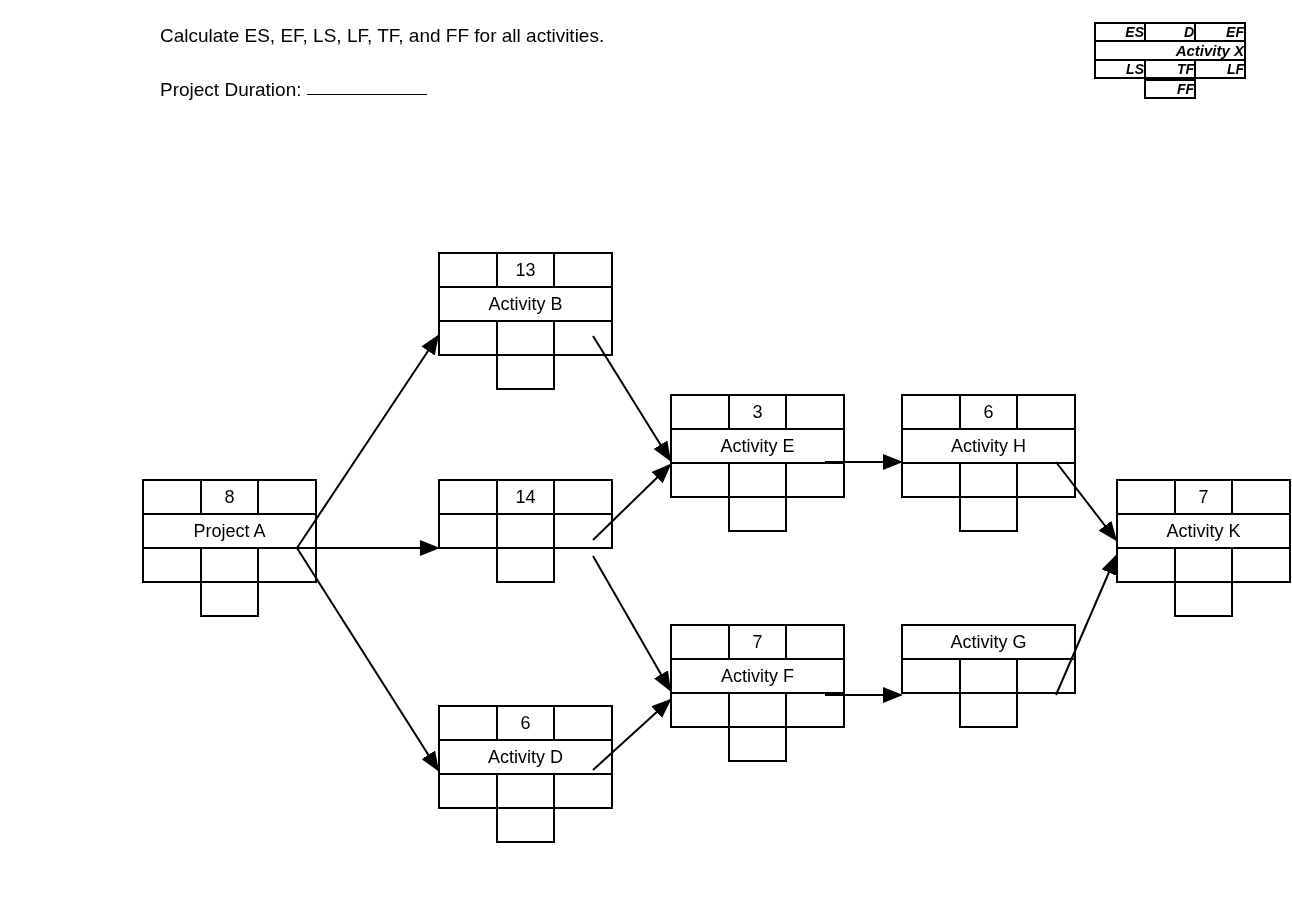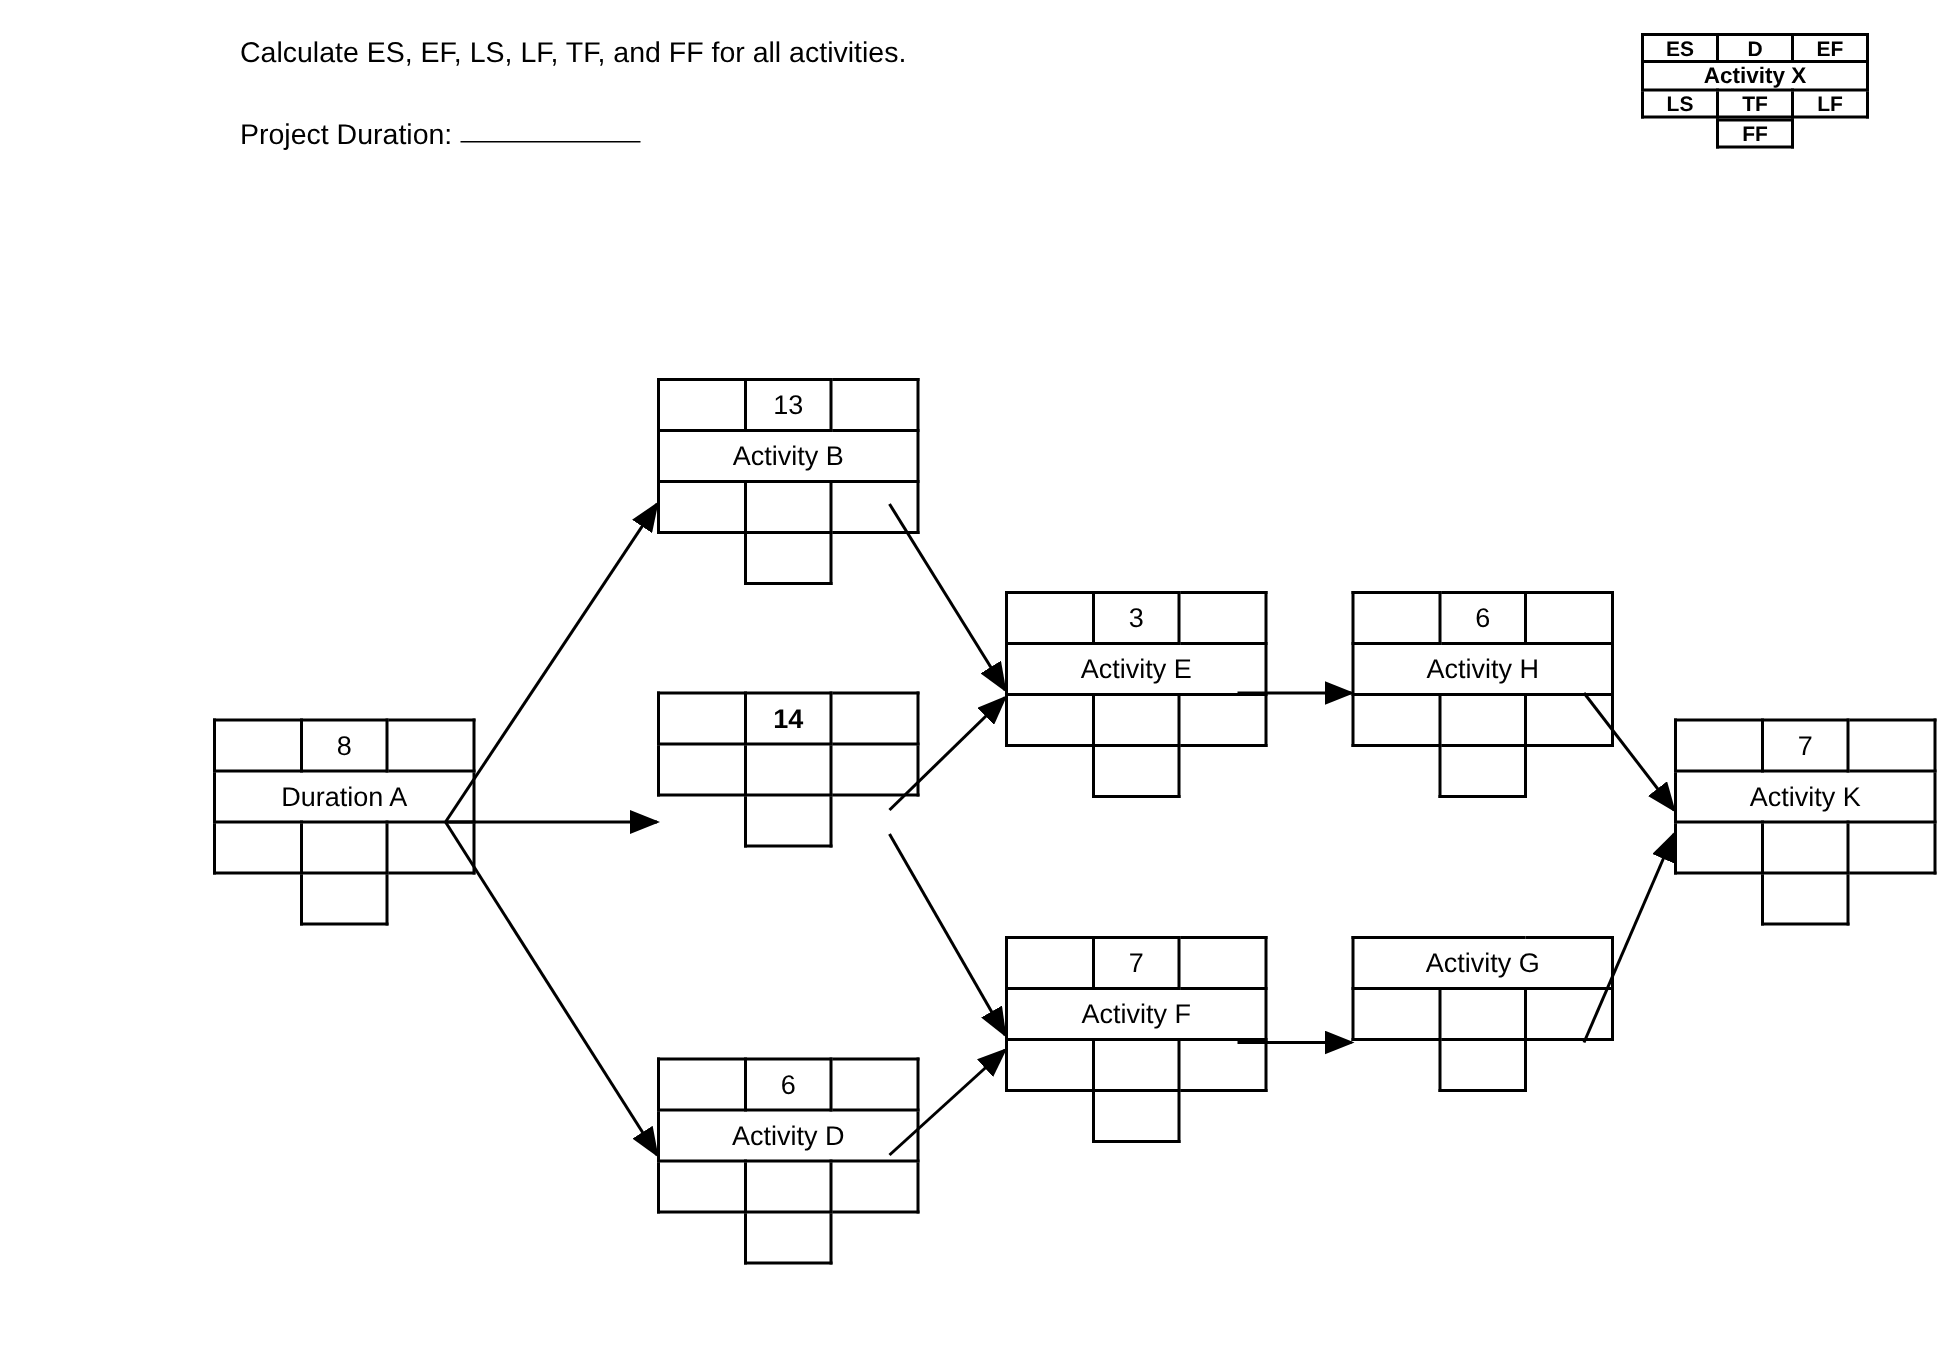--- a/index.html
+++ b/index.html
@@ -33,23 +33,24 @@
       top: 22px;
       left: 1094px;
     }
     .legend table {
       border-collapse: collapse;
     }
     .legend td {
       border: 2px solid #000;
       font-weight: bold;
       font-size: 14px;
-      text-align: center;
+      text-align: right;
       width: 50px;
       height: 16px;
+      font-style: italic;
     }
     .legend td.act { font-size: 15px; border-radius: 12px; }
     .legend td.ff {
       width: 50px;
     }
     
     .activity {
       position: absolute;
       width: 175px;
     }
@@ -153,21 +154,21 @@
 
 <div class="activity" style="left:142px; top:479px;">
   <table>
     <tbody>
         <tr>
       <td></td>
       <td>8</td>
       <td></td>
     </tr>
     <tr>
-          <td colspan="3" class="name">Duration A</td>
+          <td colspan="3" class="name">Project A</td>
         </tr>
     <tr>
       <td></td>
       <td></td>
       <td></td>
     </tr>
     <tr class="ff-row">
       <td class="empty"></td>
       <td class="ff"></td>
       <td class="empty"></td>
@@ -194,21 +195,21 @@
     </tr>
     <tr class="ff-row">
       <td class="empty"></td>
       <td class="ff"></td>
       <td class="empty"></td>
     </tr>
   </tbody>
     </table>
 </div>
 
-<div class="activity" style="left:438px; top:461px;font-weight:bold;">
+<div class="activity" style="left:438px; top:479px;">
   <table>
     <tbody>
         <tr>
       <td></td>
       <td>14</td>
       <td></td>
     </tr>
     <tr>
       <td></td>
       <td></td>

